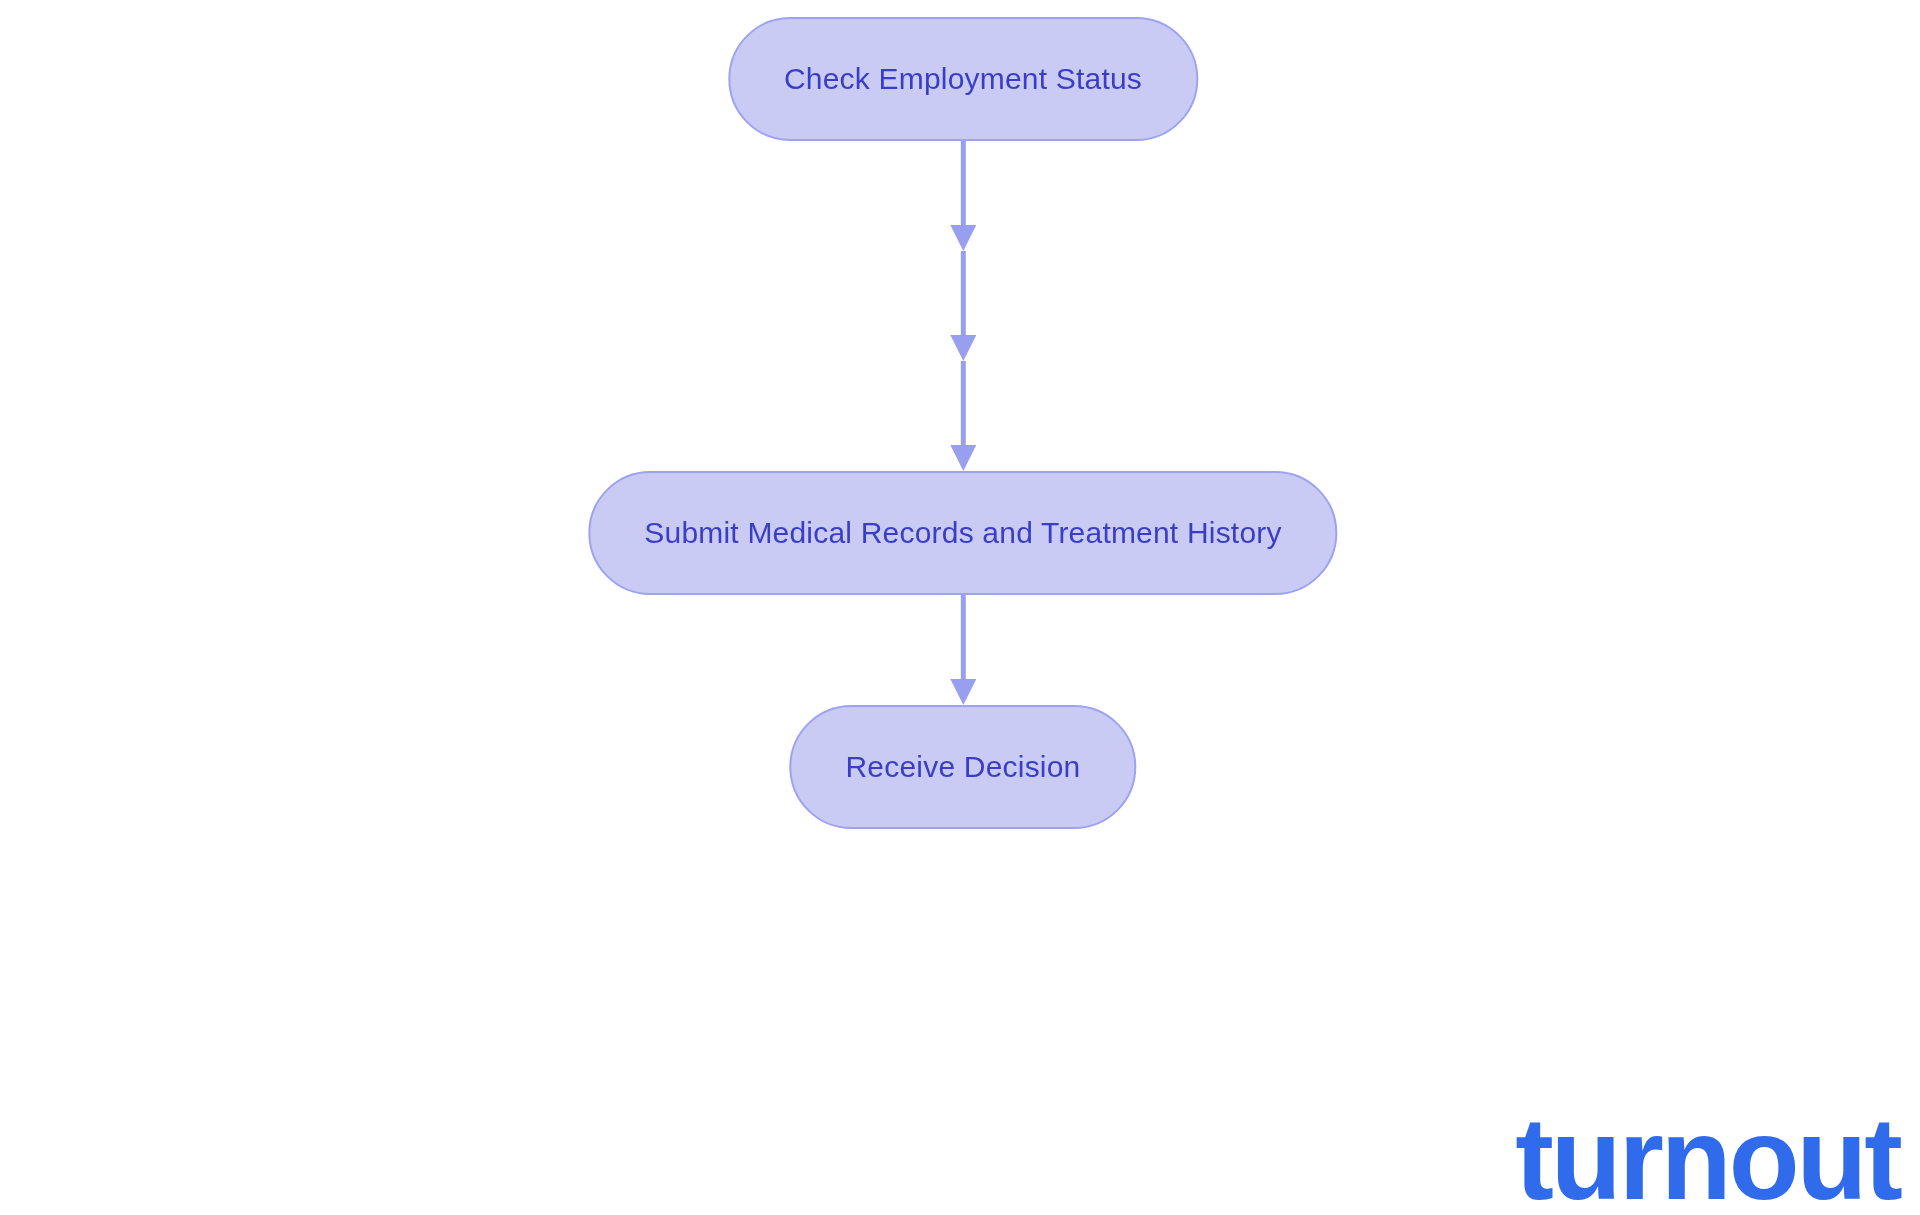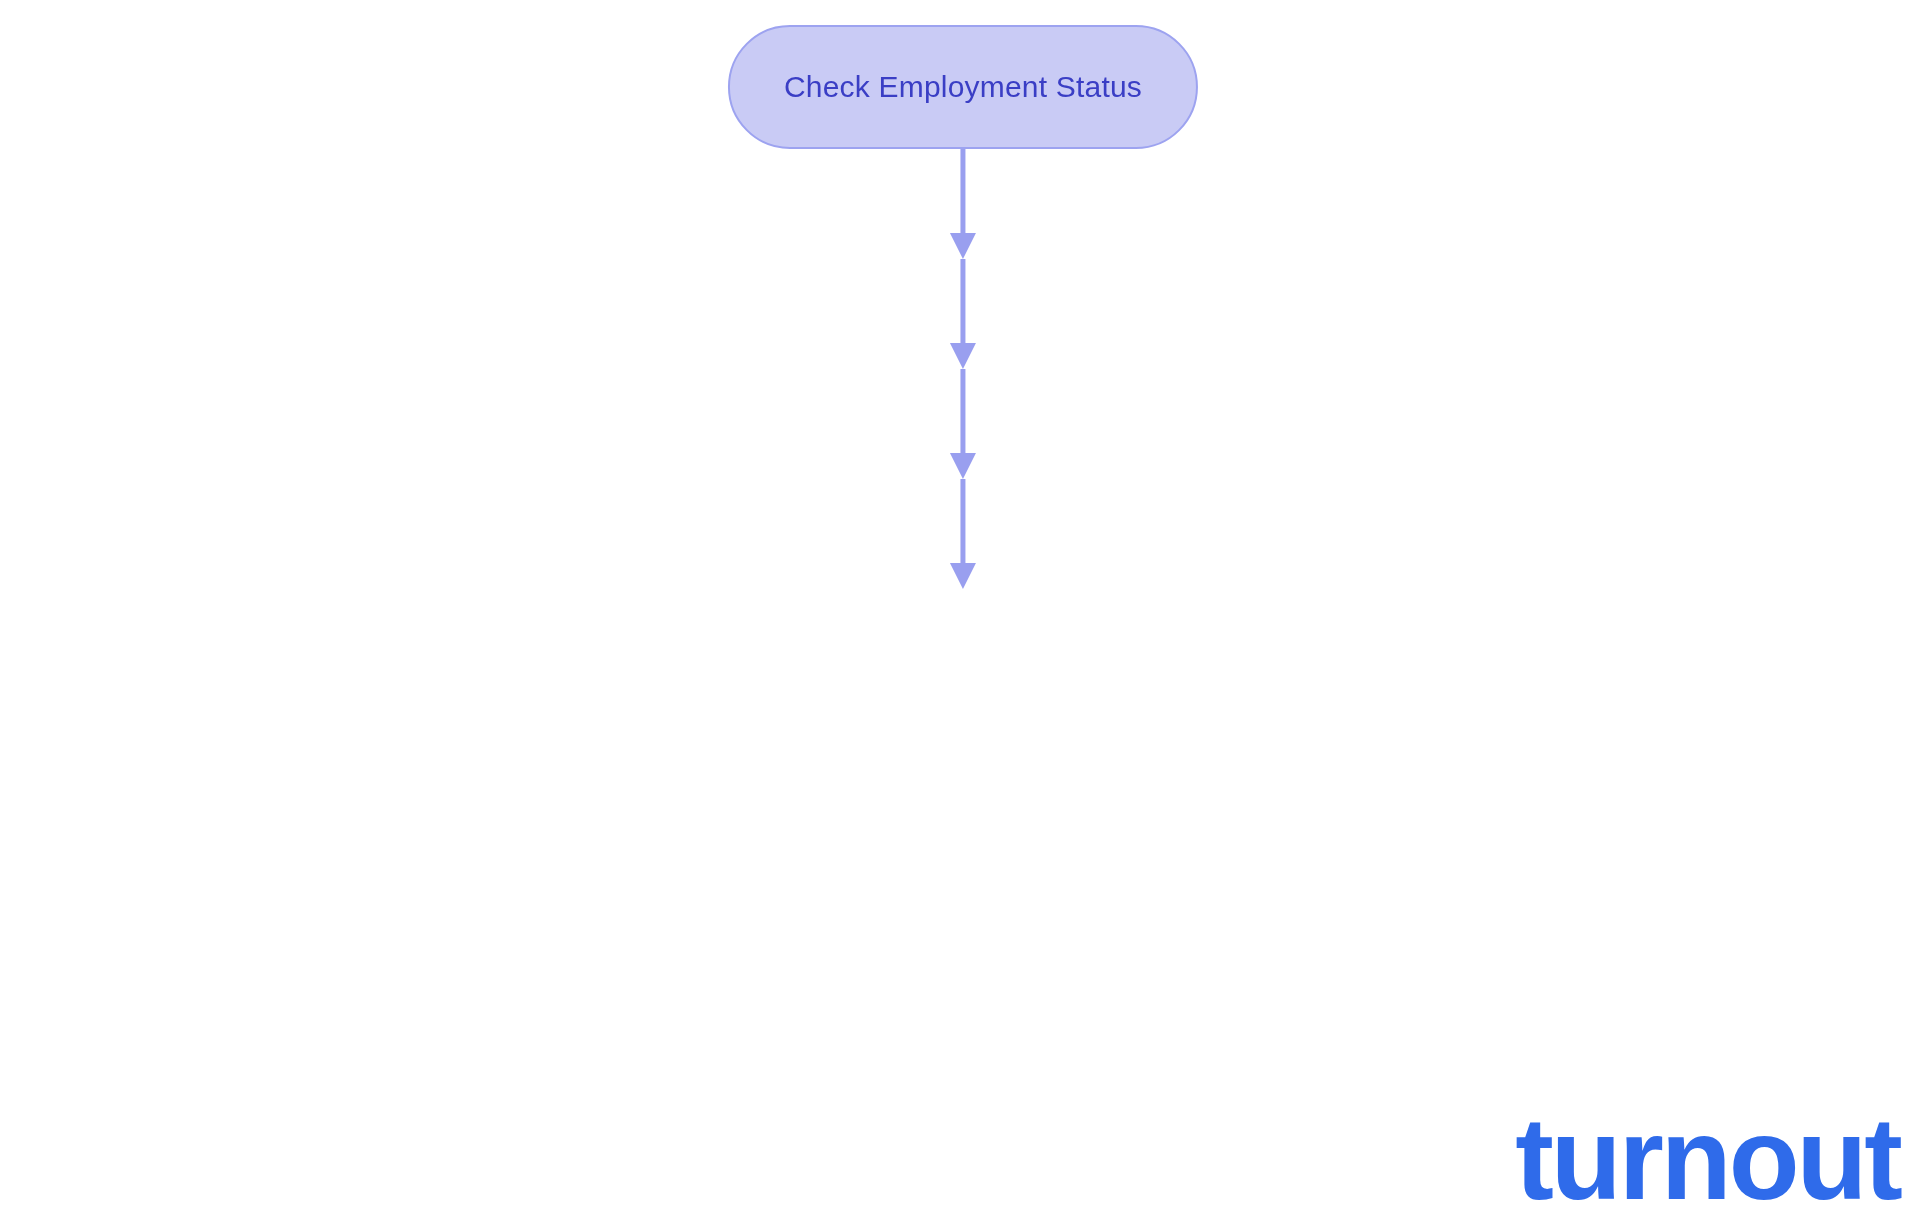--- a/index.html
+++ b/index.html
@@ -35,21 +35,20 @@
     border-radius: 62px;
     background: #c9cbf5;
     border: 2px solid #9da3f0;
     color: #3a3ec5;
     font-size: 30px;
     letter-spacing: 0.2px;
     display: flex;
     align-items: center;
     justify-content: center;
     white-space: nowrap;
-    margin-top: 8px;
   }
 
   .arrow {
     width: 32px;
     height: 110px;
     color: #999fef;
   }
   .arrow svg { display: block; }
 
   .logo {
@@ -90,26 +89,32 @@
     </div>
 
 
     <div class="arrow">
       <svg width="32" height="110" viewBox="0 0 32 110" xmlns="http://www.w3.org/2000/svg">
         <line x1="16" y1="0" x2="16" y2="85" stroke="currentColor" stroke-width="5"></line>
         <polygon points="16,110 3,84 29,84" fill="currentColor"></polygon>
       </svg>
     </div>
 
+    <div class="node">
+      <span>Submit Medical Records and Treatment History</span>
+    </div>
 
     <div class="arrow">
       <svg width="32" height="110" viewBox="0 0 32 110" xmlns="http://www.w3.org/2000/svg">
         <line x1="16" y1="0" x2="16" y2="85" stroke="currentColor" stroke-width="5"></line>
         <polygon points="16,110 3,84 29,84" fill="currentColor"></polygon>
       </svg>
     </div>
 
+    <div class="node">
+      <span>Receive Decision</span>
+    </div>
 
   </div>
 
   <div class="logo">turnout</div>
 
 </div>
 
 </body></html>

